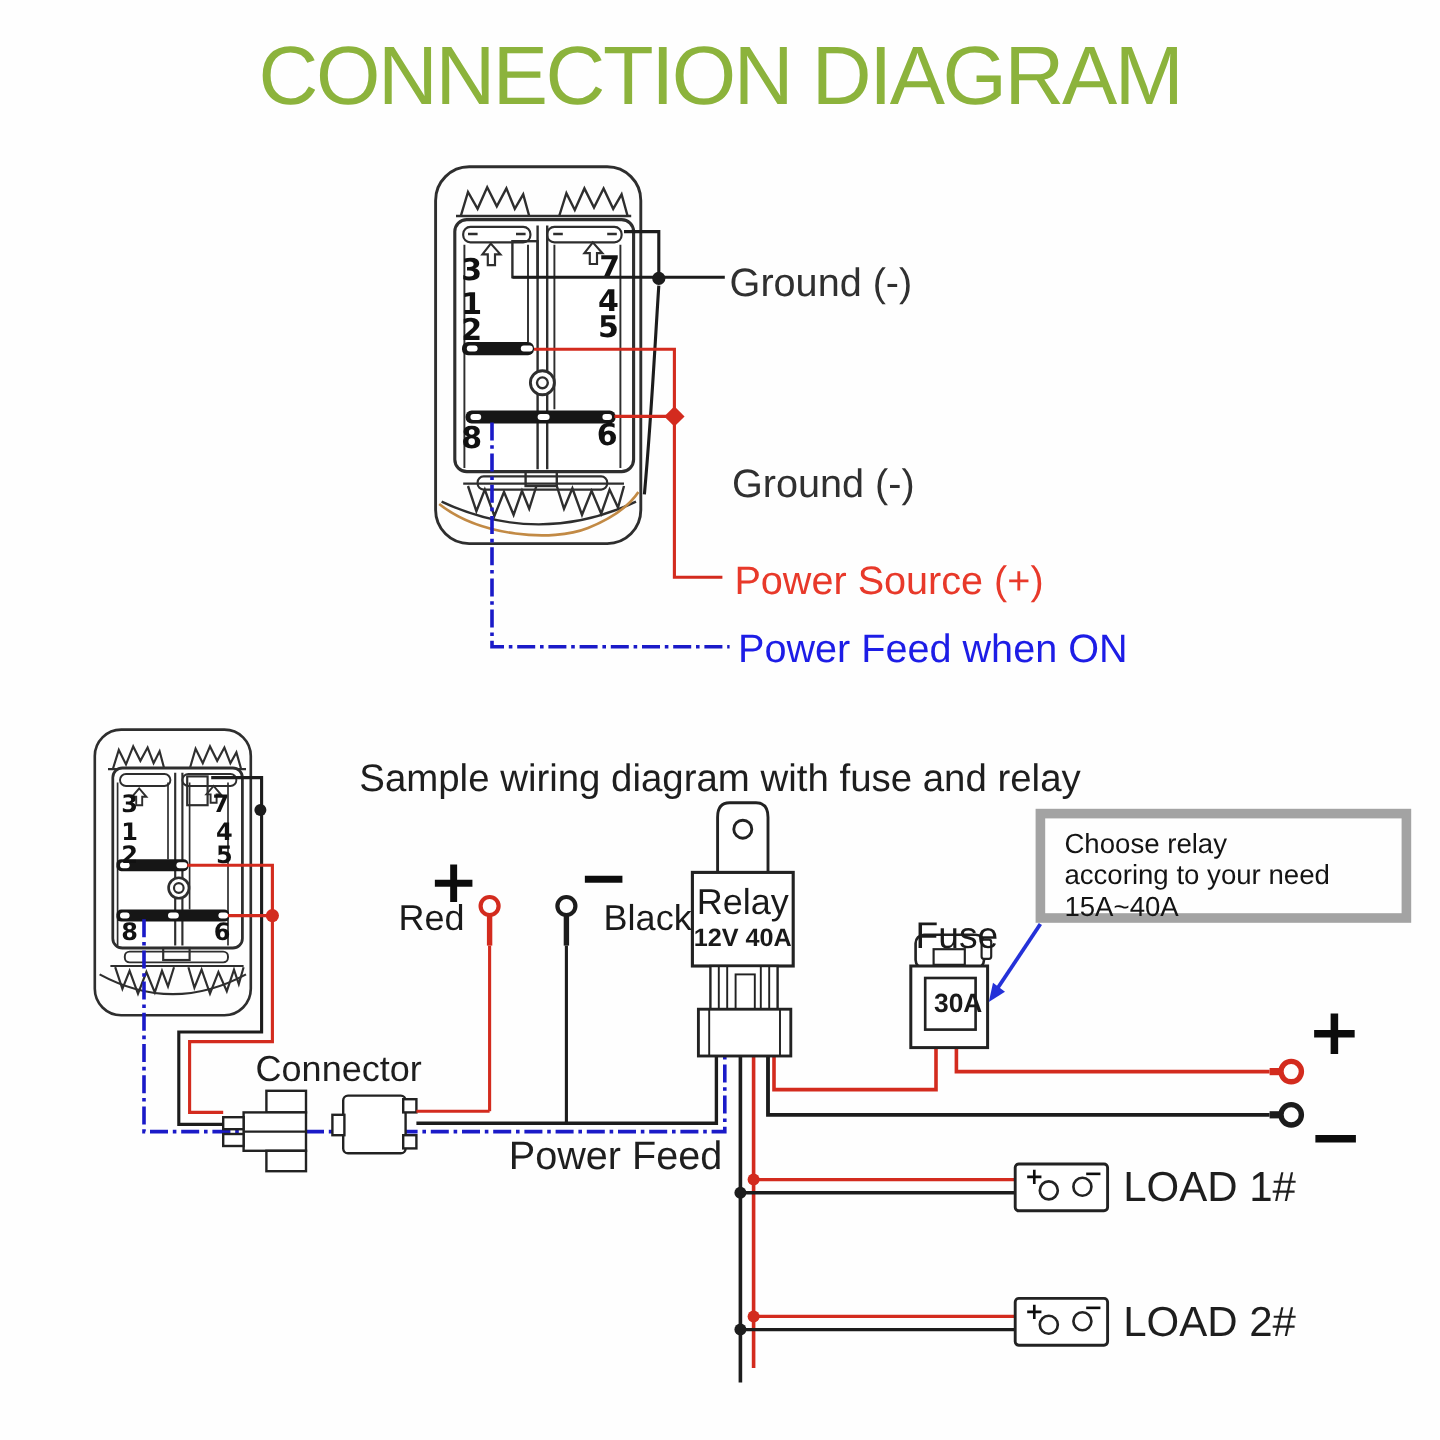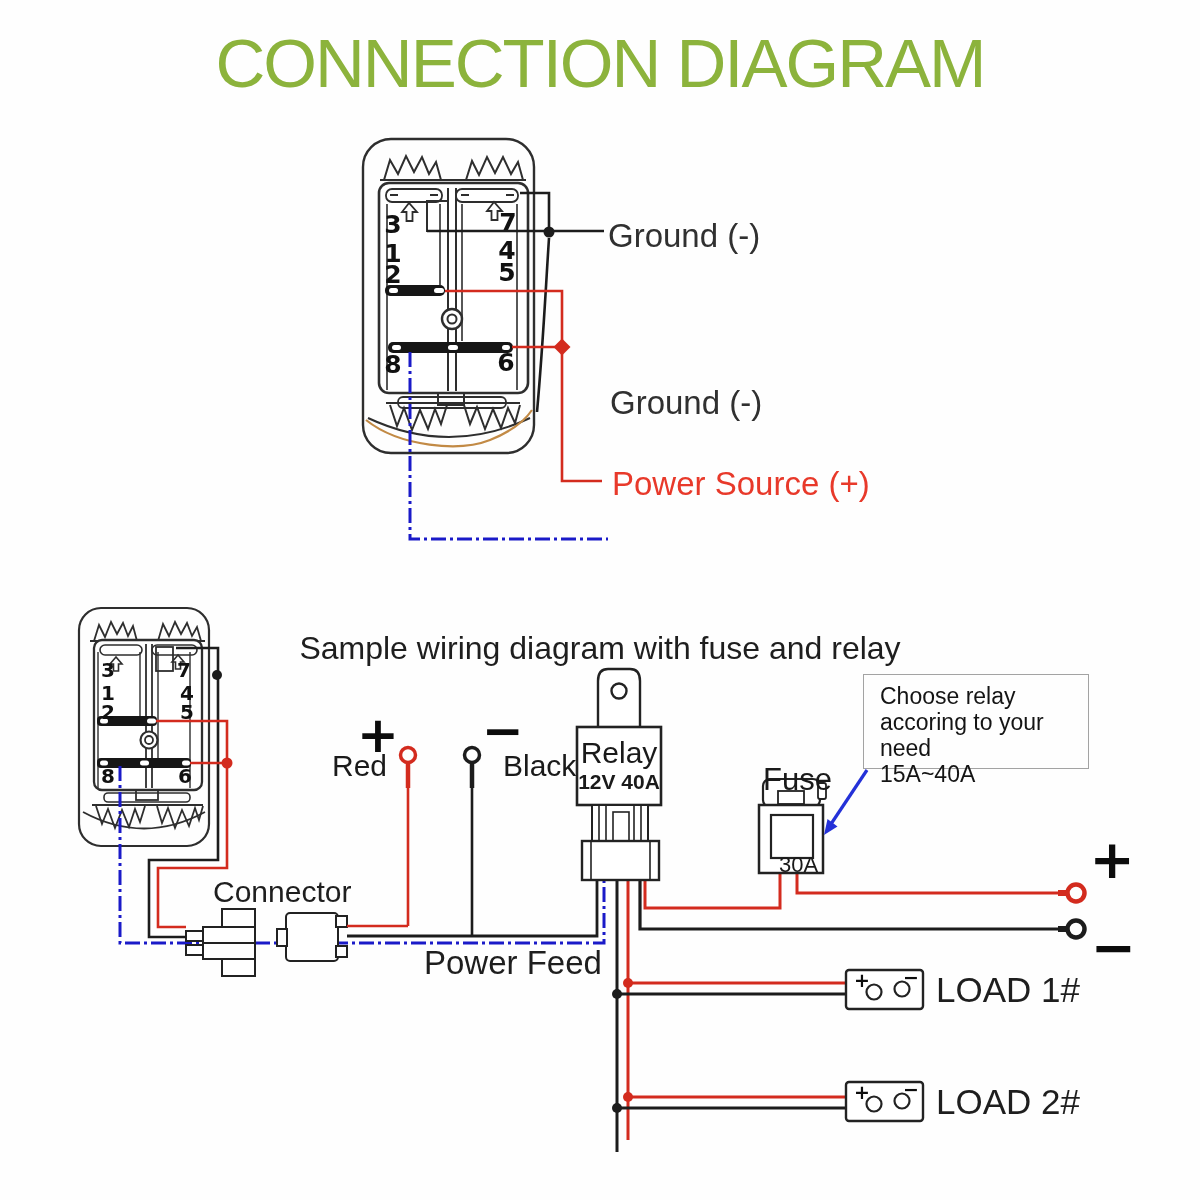--- a/index.html
+++ b/index.html
@@ -1,22 +1,22 @@
 <!DOCTYPE html>
 <html><head>
 <meta charset="utf-8">
 <style>
   html,body{margin:0;padding:0;background:#ffffff;}
   #stage{position:relative;width:1200px;height:1200px;background:#fefefe;overflow:hidden;
          font-family:"Liberation Sans",sans-serif;}
   svg{position:absolute;left:0;top:0;}
   .lbl{position:absolute;white-space:nowrap;color:#2a2a2a;line-height:1.05;}
   .ctr{text-align:center;}
-  #callout{position:absolute;left:863px;top:674px;width:226px;height:95px;
-           border:1px solid #a3a3a3;box-sizing:border-box;padding:8px 0 0 16px;
+  #callout{position:absolute;left:863px;top:674px;width:313px;height:95px;
+           border:8px solid #a3a3a3;box-sizing:border-box;padding:8px 0 0 16px;
            font-size:23px;line-height:26px;color:#141414;}
   .pin{font-family:"DejaVu Sans",sans-serif;font-weight:bold;fill:#111;}
   .sign{font-family:"DejaVu Sans",sans-serif;font-weight:bold;fill:#0c0c0c;}
 </style>
 </head>
 <body>
 
 <div id="stage">
 
 <svg width="1200" height="1200" viewBox="0 0 1200 1200">
@@ -216,38 +216,39 @@
 </svg>
 
 <div class="lbl ctr" style="left:0;top:28px;width:1200px;font-size:69px;letter-spacing:-2px;color:#8cb33c;">CONNECTION DIAGRAM</div>
 
 <div class="lbl" style="left:608px;top:219px;font-size:33px;color:#303030;">Ground (-)</div>
 
 <div class="lbl" style="left:610px;top:386px;font-size:33px;color:#303030;">Ground (-)</div>
 
 <div class="lbl" style="left:612px;top:467px;font-size:33px;color:#e8392a;">Power Source (+)</div>
 
+<div class="lbl" style="left:615px;top:524px;font-size:33px;color:#1d1de6;">Power Feed when ON</div>
 
 <div class="lbl ctr" style="left:0;top:632px;width:1200px;font-size:32px;color:#1e1e1e;">Sample wiring diagram with fuse and relay</div>
 
 <div class="lbl" style="left:332px;top:750px;font-size:30px;color:#1a1a1a;">Red</div>
 
 <div class="lbl" style="left:503px;top:750px;font-size:30px;color:#1a1a1a;">Black</div>
 
 <div class="lbl" style="left:213px;top:876px;font-size:30px;color:#1e1e1e;">Connector</div>
 
 <div class="lbl" style="left:424px;top:946px;font-size:33px;color:#1e1e1e;">Power Feed</div>
 
 <div class="lbl ctr" style="left:577px;top:737px;width:84px;font-size:30px;color:#1a1a1a;text-align:center;">Relay</div>
 
 <div class="lbl ctr" style="left:575px;top:771px;width:88px;font-size:21px;font-weight:bold;color:#1a1a1a;">12V 40A</div>
 
 <div class="lbl" style="left:763px;top:736px;font-size:31px;color:#1a1a1a;margin-top:28px;">Fuse</div>
 
-<div class="lbl ctr" style="left:771px;top:824px;width:55px;font-size:22px;font-weight:400;color:#1a1a1a;margin-top:29px;">30A</div>
+<div class="lbl ctr" style="left:771px;top:824px;width:55px;font-size:22px;font-weight:700;color:#1a1a1a;">30A</div>
 
 <div id="callout">
   <div>Choose relay</div>
   <div>accoring to your need</div>
   <div>15A~40A</div>
 </div>
 
 <div class="lbl" style="left:936px;top:972px;font-size:35px;color:#1e1e1e;">LOAD 1#</div>
 
 <div class="lbl" style="left:936px;top:1084px;font-size:35px;color:#1e1e1e;">LOAD 2#</div>

